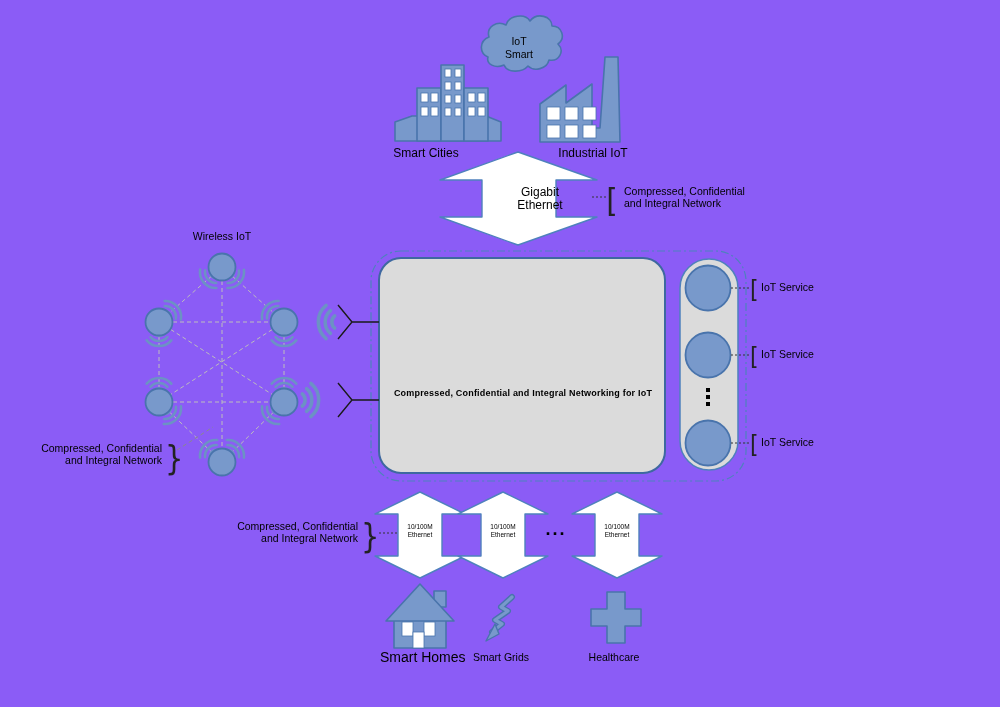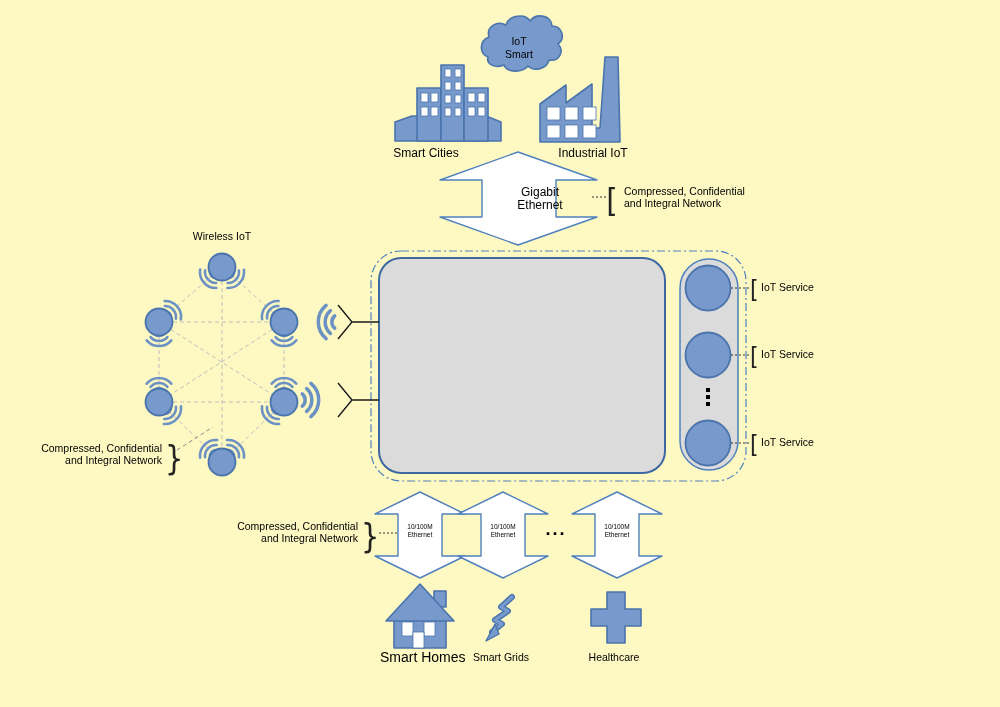--- a/index.html
+++ b/index.html
@@ -4,21 +4,21 @@
 <style>
   :root{
     --accent:#4F81BD;
     --node-fill:#7899CB;
     --node-stroke:#4974AC;
     --panel-fill:#DBDBDB;
     --panel-stroke:#3E68A0;
     --mesh-line:#BDBDBD;
   }
   html,body{margin:0;padding:0;background:#fff;}
-  #canvas{position:relative;width:1000px;height:707px;background:#fef9c3;overflow:hidden;
+  #canvas{position:relative;width:1000px;height:707px;background:#8b5cf6;overflow:hidden;
           font-family:"Liberation Sans",sans-serif;color:#000;}
   #art{position:absolute;left:0;top:0;}
   .lbl{position:absolute;font-size:12px;line-height:12px;text-align:center;white-space:nowrap;}
   .note{position:absolute;font-size:10.5px;line-height:11.5px;white-space:nowrap;}
   .note span{display:block;}
   .right{text-align:right;}
   .brk{position:absolute;font-family:"DejaVu Sans",sans-serif;color:#222;font-weight:400;}
   .title{position:absolute;left:379px;top:327px;width:286px;text-align:center;
          font-size:57px;font-weight:bold;letter-spacing:1px;line-height:57px;}
   .subtitle{position:absolute;left:384px;top:388px;width:278px;text-align:center;
@@ -199,20 +199,21 @@
   </div>
 
   <div class="lbl" style="left:172px;top:230px;width:100px;font-size:10.5px;">Wireless IoT</div>
 
   <div class="note right" style="left:26px;top:443px;width:136px;">
     <span>Compressed, Confidential</span>
     <span>and Integral Network</span>
   </div>
   <span class="brk" style="left:164px;top:439px;font-size:32px;transform:scale(.9,1.05);">}</span>
 
+  <div class="subtitle">Compressed, Confidential and Integral Networking for IoT</div>
 
   <span class="brk" style="left:750px;top:277px;font-size:22px;transform:scaleY(1.1);">[</span>
   <div class="note" style="left:761px;top:282px;">IoT Service</div>
 
   <span class="brk" style="left:750px;top:344px;font-size:22px;transform:scaleY(1.1);">[</span>
   <div class="note" style="left:761px;top:349px;">IoT Service</div>
 
   <span class="brk" style="left:750px;top:432px;font-size:22px;transform:scaleY(1.1);">[</span>
   <div class="note" style="left:761px;top:437px;">IoT Service</div>
 

